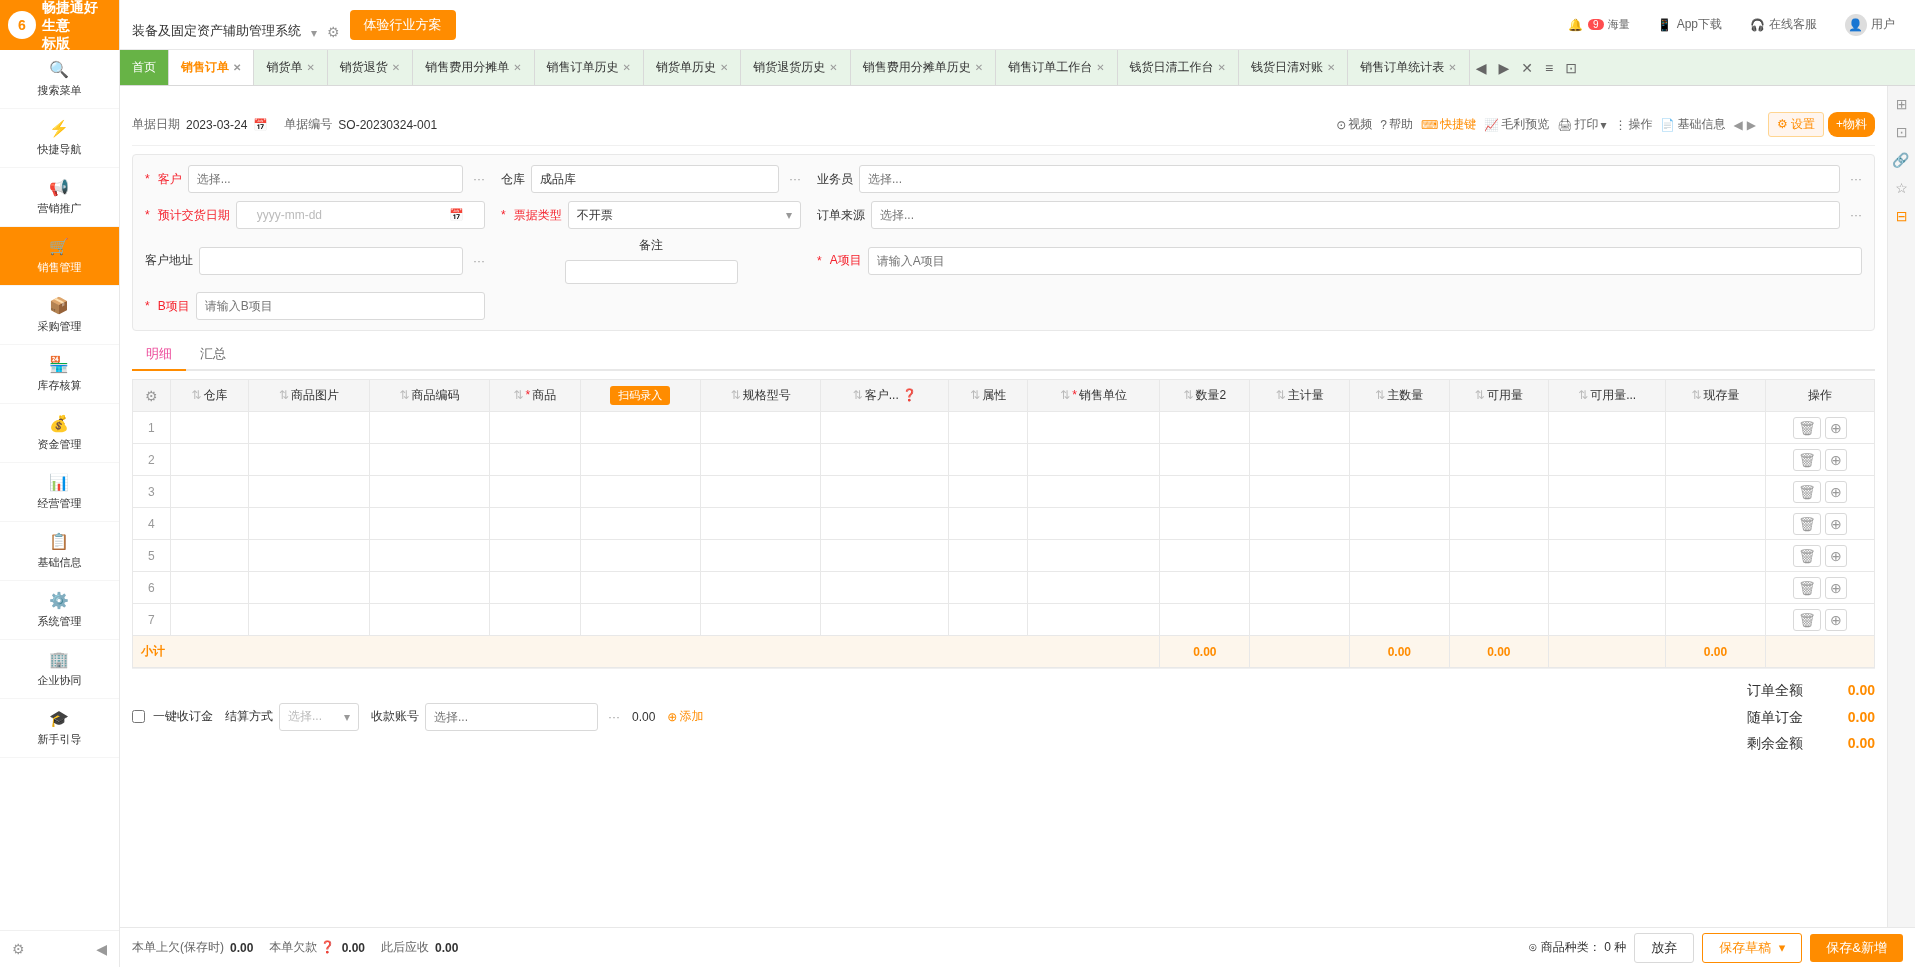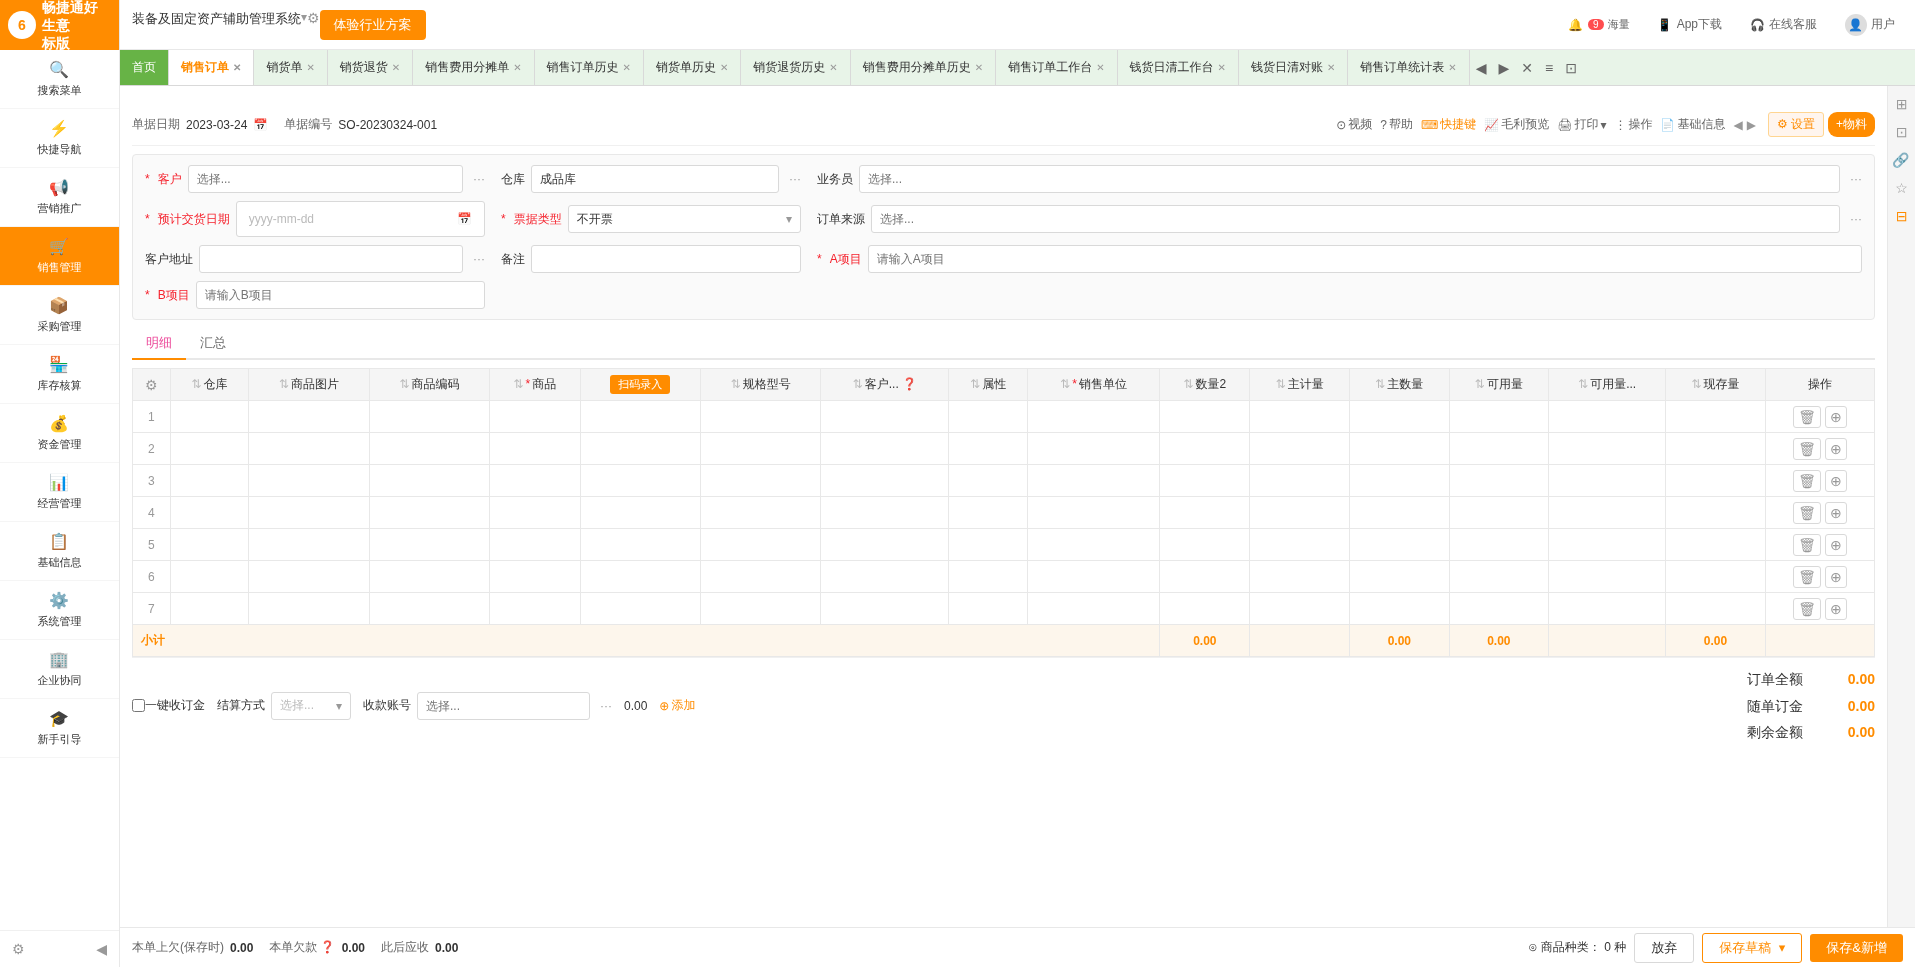--- a/index.html
+++ b/index.html
@@ -15,21 +15,21 @@
     .sidebar-item .icon { font-size: 16px; }
     .sidebar-item .label { font-size: 11px; text-align: center; }
     .sidebar-item.active .label { color: #fff; }
     .sidebar-bottom { margin-top: auto; }
 
     
     .main { flex: 1; display: flex; flex-direction: column; overflow: hidden; }
 
     
     .top-header { height: 50px; background: #fff; display: flex; align-items: center; justify-content: space-between; padding: 0 12px; border-bottom: 1px solid #e8e8e8; flex-shrink: 0; }
-    .top-header-left { display: flex; align-items: flex-start; gap: 0; }
+    .top-header-left { display: flex; align-items: flex-end; gap: 10px; }
     .system-name { font-size: 13px; color: #333; }
     .top-header-right { display: flex; align-items: center; gap: 12px; }
     .header-btn { display: flex; align-items: center; gap: 4px; font-size: 12px; color: #666; cursor: pointer; padding: 4px 8px; }
     .orange-btn { background: #ff8c00; color: #fff; border: none; padding: 6px 14px; border-radius: 4px; cursor: pointer; font-size: 13px; }
     .badge { background: #ff4d4f; color: #fff; border-radius: 10px; font-size: 10px; padding: 0 4px; min-width: 16px; text-align: center; }
 
     
     .tab-bar { background: #e8f4e8; display: flex; align-items: center; overflow-x: auto; flex-shrink: 0; border-bottom: 1px solid #d9d9d9; height: 36px; }
     .tab-bar::-webkit-scrollbar { display: none; }
     .tab-item { display: flex; align-items: center; gap: 4px; padding: 0 12px; height: 48px; white-space: nowrap; cursor: pointer; font-size: 12px; color: #333; border-right: 1px solid #d9d9d9; flex-shrink: 0; }
@@ -58,21 +58,21 @@
     .form-row { display: flex; align-items: center; gap: 16px; margin-bottom: 8px; }
     .form-row:last-child { margin-bottom: 0; }
     .form-group { display: flex; align-items: center; gap: 6px; flex: 1; }
     .form-group label { color: #f5222d; font-size: 12px; white-space: nowrap; }
     .form-group label.optional { color: #333; }
     .form-input { border: 1px solid #d9d9d9; border-radius: 3px; padding: 4px 8px; font-size: 12px; color: #bbb; flex: 1; min-width: 80px; background: #fff; height: 28px; }
     .form-input.has-val { color: #333; }
     .more-btn { color: #999; cursor: pointer; margin-left: 4px; }
     .select-input { display: flex; align-items: center; border: 1px solid #d9d9d9; border-radius: 3px; padding: 4px 8px; font-size: 12px; background: #fff; height: 28px; min-width: 120px; cursor: pointer; }
     .select-input .arrow { margin-left: auto; color: #999; }
-    .date-input { display: flex; align-items: center; border: 1px solid #d9d9d9; border-radius: 3px; padding: 4px 12px; font-size: 12px; background: #fff; height: 36px; flex: 1; color: #bbb; }
+    .date-input { display: flex; align-items: center; border: 1px solid #d9d9d9; border-radius: 3px; padding: 4px 20px; font-size: 12px; background: #fff; height: 28px; flex: 1; color: #bbb; }
     .date-input .cal-icon { margin-left: auto; color: #999; }
 
     
     .sub-tabs { display: flex; gap: 0; margin-bottom: 8px; border-bottom: 2px solid #e8e8e8; }
     .sub-tab { padding: 6px 14px; cursor: pointer; font-size: 13px; color: #666; border-bottom: 2px solid transparent; margin-bottom: -2px; }
     .sub-tab.active { color: #ec4899; border-bottom-color: #ff8c00; font-weight: normal; }
 
     
     .data-table { width: 100%; border-collapse: collapse; font-size: 12px; }
     .data-table th { background: #f5f5f5; border: 1px solid #e8e8e8; padding: 6px 4px; text-align: center; white-space: nowrap; color: #333; font-weight: normal; position: sticky; top: 0; z-index: 1; }
@@ -88,21 +88,21 @@
     .subtotal-row td { background: #fdf6ec; font-weight: bold; }
     .subtotal-val { color: #ff8c00; }
 
     
     .table-scroll { overflow-x: auto; }
     .table-scroll::-webkit-scrollbar { height: 6px; }
     .table-scroll::-webkit-scrollbar-thumb { background: #ccc; border-radius: 3px; }
 
     
     .form-footer { display: flex; align-items: center; gap: 12px; padding: 8px 0; border-top: 1px solid #f0f0f0; flex-shrink: 0; }
-    .checkbox-label { display: flex; align-items: center; gap: 0; cursor: pointer; font-size: 12px; color: #333; }
+    .checkbox-label { display: flex; align-items: center; gap: 8px; cursor: pointer; font-size: 12px; color: #333; }
     .footer-field { display: flex; align-items: center; gap: 6px; font-size: 12px; }
     .footer-input { border: 1px solid #d9d9d9; border-radius: 3px; padding: 4px 8px; font-size: 12px; height: 28px; min-width: 80px; color: #bbb; }
     .footer-amount { color: #333; font-size: 12px; }
     .add-link { color: #ff8c00; cursor: pointer; display: flex; align-items: center; gap: 2px; }
 
     
     .status-bar { height: 40px; background: #fff; border-top: 1px solid #e8e8e8; display: flex; align-items: center; padding: 0 12px; gap: 16px; font-size: 12px; color: #333; flex-shrink: 0; }
     .status-bar-right { margin-left: auto; display: flex; align-items: center; gap: 8px; }
     .discard-btn { border: 1px solid #d9d9d9; background: #fff; padding: 5px 16px; border-radius: 3px; cursor: pointer; font-size: 13px; color: #333; }
     .save-draft-btn { border: 1px solid #ff8c00; color: #ff8c00; background: #fff; padding: 5px 16px; border-radius: 3px; cursor: pointer; font-size: 13px; }
@@ -354,21 +354,21 @@
             <span class="more-btn">···</span>
           </div>
         </div>
 
         <div class="form-row">
           <div class="form-group" style="max-width:340px;">
             <label class="optional">客户地址</label>
             <input class="form-input" style="flex: 1 1 0%;">
             <span class="more-btn">···</span>
           </div>
-          <div class="form-group" style="max-width:300px;">
+          <div class="form-group" style="max-width:300px;flex-direction:column;">
             <label class="optional">备注</label>
             <input class="form-input" style="flex: 1 1 0%;">
           </div>
           <div class="form-group">
             <span class="required-star">*</span>
             <label>A项目</label>
             <input class="form-input" style="flex: 1 1 0%;" placeholder="请输入A项目">
           </div>
         </div>
 

